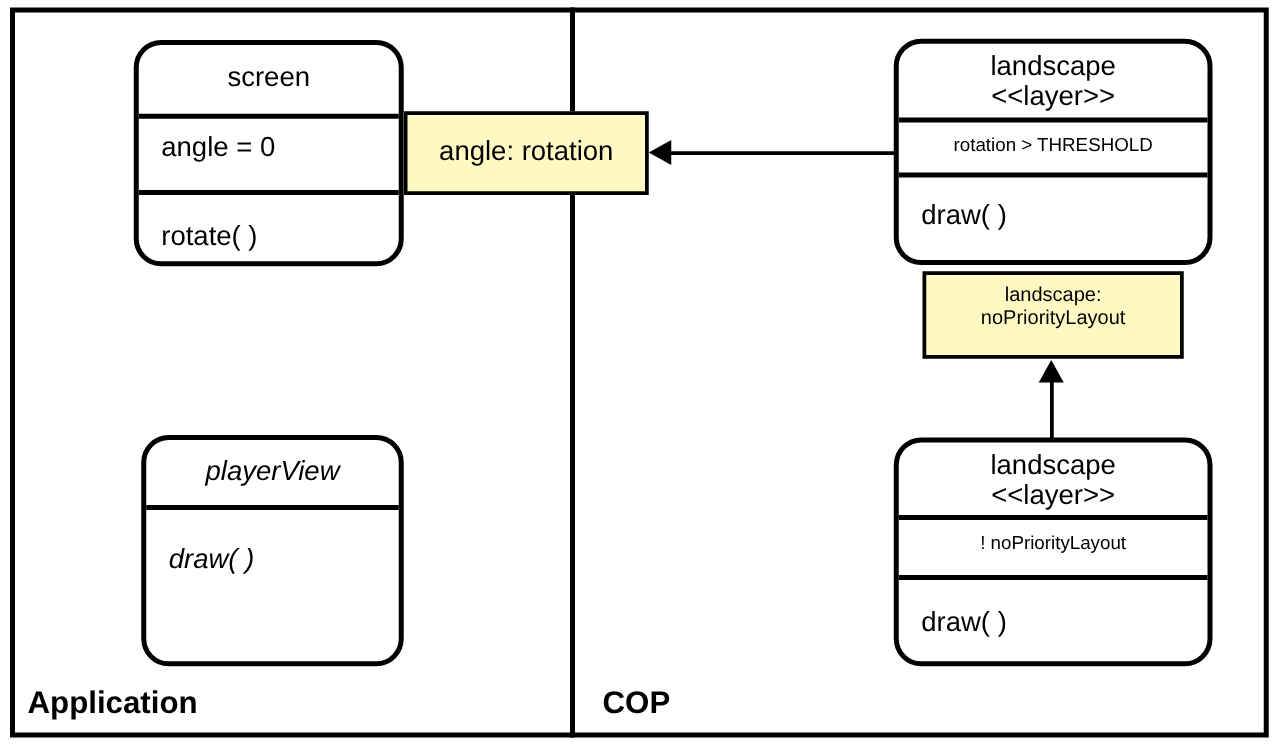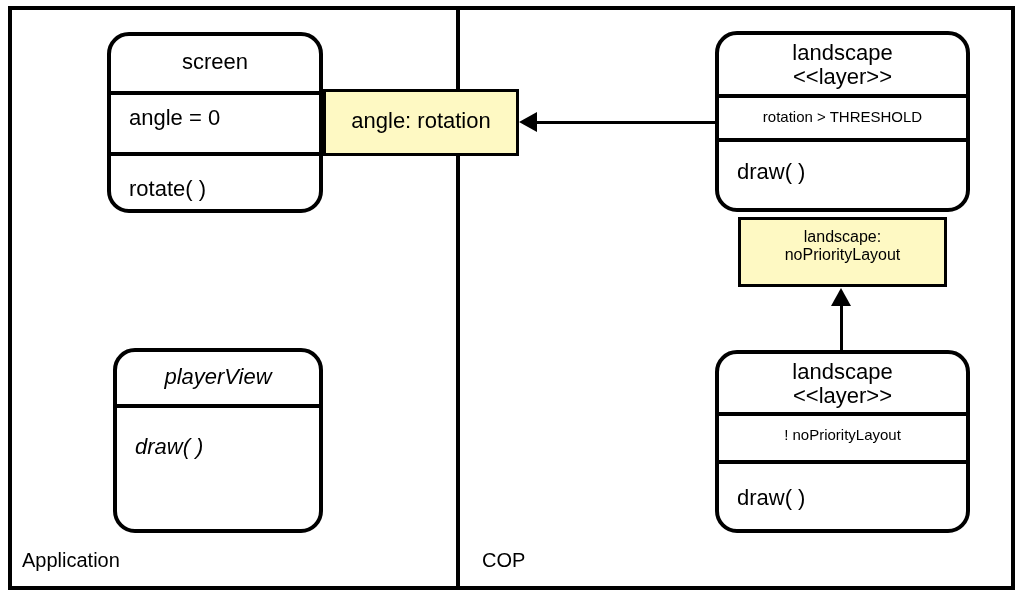--- a/index.html
+++ b/index.html
@@ -38,23 +38,24 @@
     left: 456px;
     top: 6px;
     width: 4px;
     height: 584px;
     background: #000;
   }
 
   
   .partition-label {
     position: absolute;
-    font-size: 20px;
+    font-size: 25px;
     line-height: 1;
     white-space: nowrap;
+    font-weight: bold;
   }
   #label-application { left: 22px;  top: 550px; }
   #label-cop         { left: 482px; top: 550px; }
 
   
   .classbox {
     position: absolute;
     box-sizing: border-box;
     border: 4px solid #000;
     border-radius: 22px;

